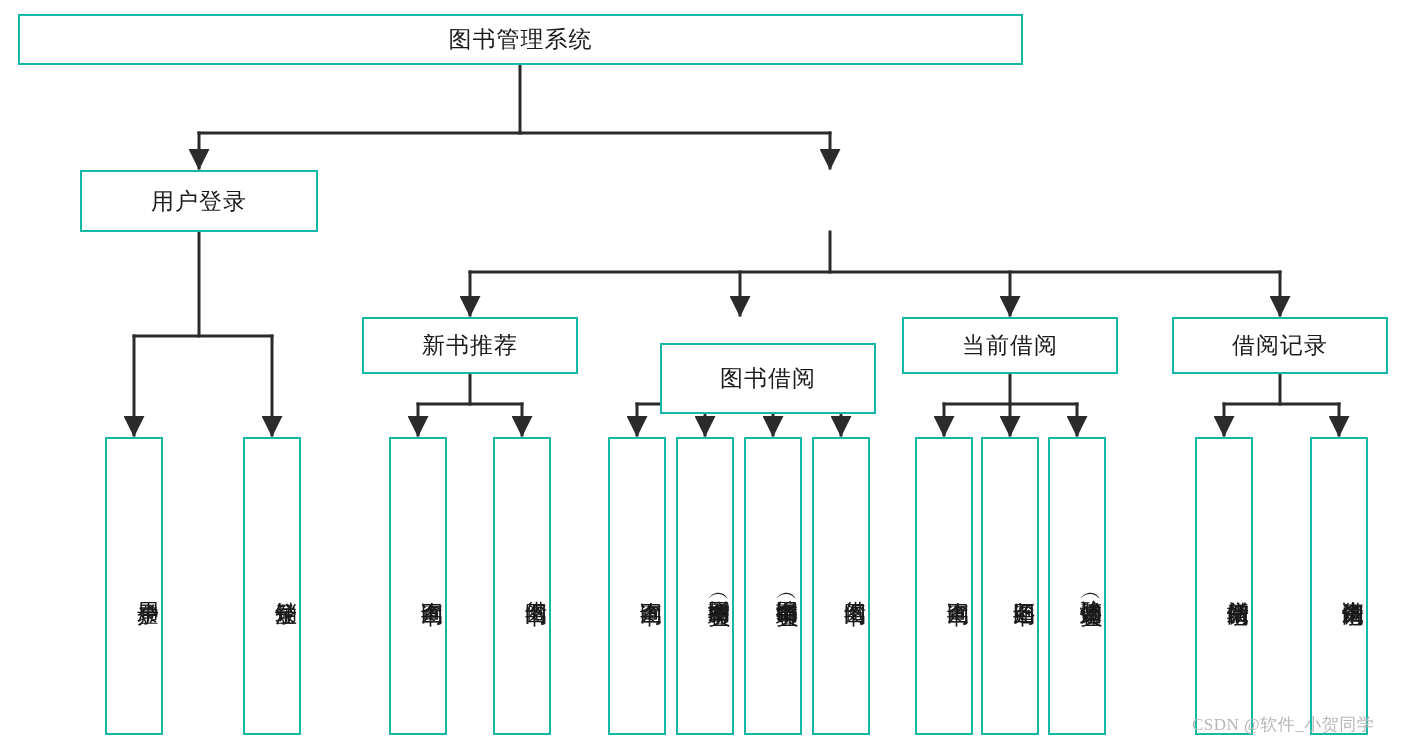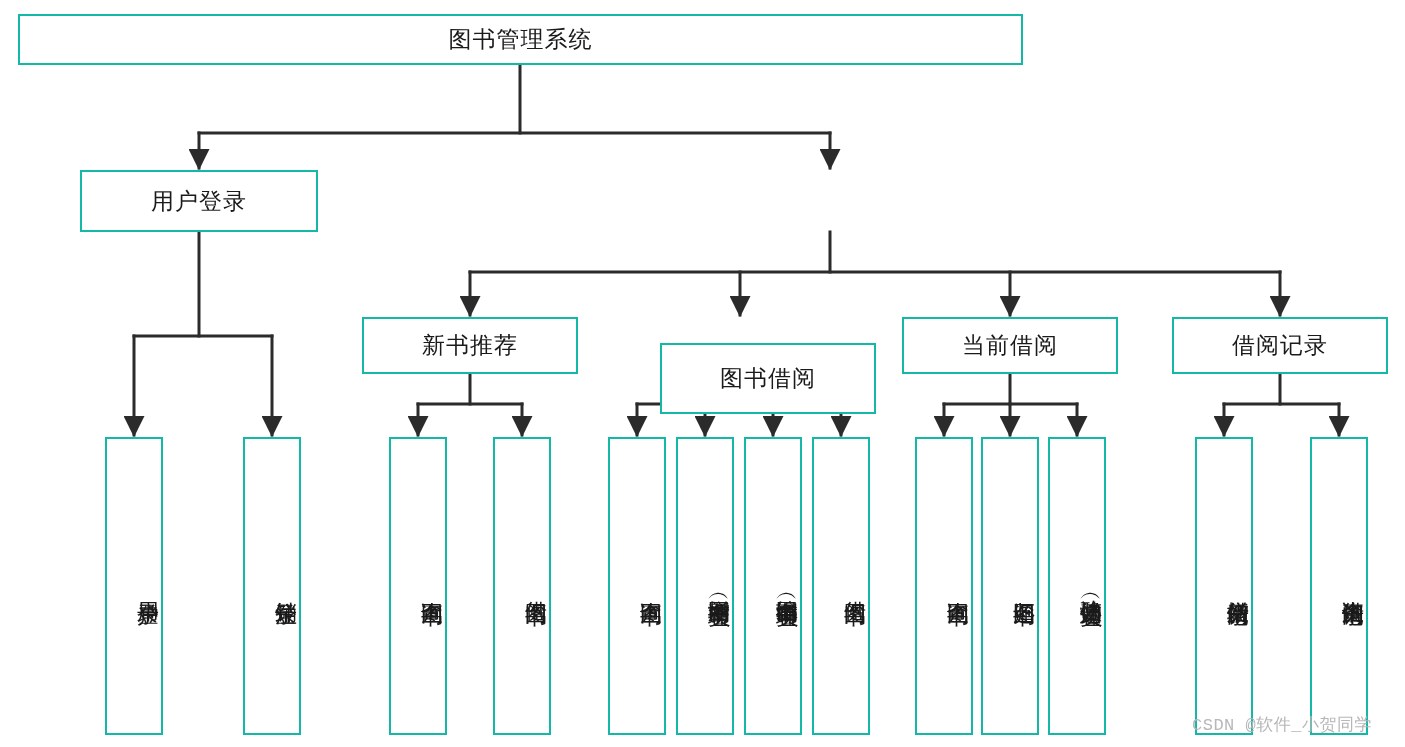--- a/index.html
+++ b/index.html
@@ -52,21 +52,21 @@
     display:block;
     white-space:normal;
   }
   .node.h .htext{display:block;}
   .watermark{
     position:absolute;
     font-size:17px;
     color:#b7b7b7;
     letter-spacing:0.5px;
     white-space:nowrap;
-    font-family:Liberation Mono, monospace;
+    font-family:Liberation Serif, serif;
   }
 </style>
 </head>
 <body>
 
 <div id="canvas">
 
   <svg id="edges" viewBox="0 0 1405 747" xmlns="http://www.w3.org/2000/svg">
     <defs>
       <marker id="arrow" viewBox="0 0 10 10" refX="9" refY="5" markerWidth="7" markerHeight="7" orient="auto-start-reverse">

